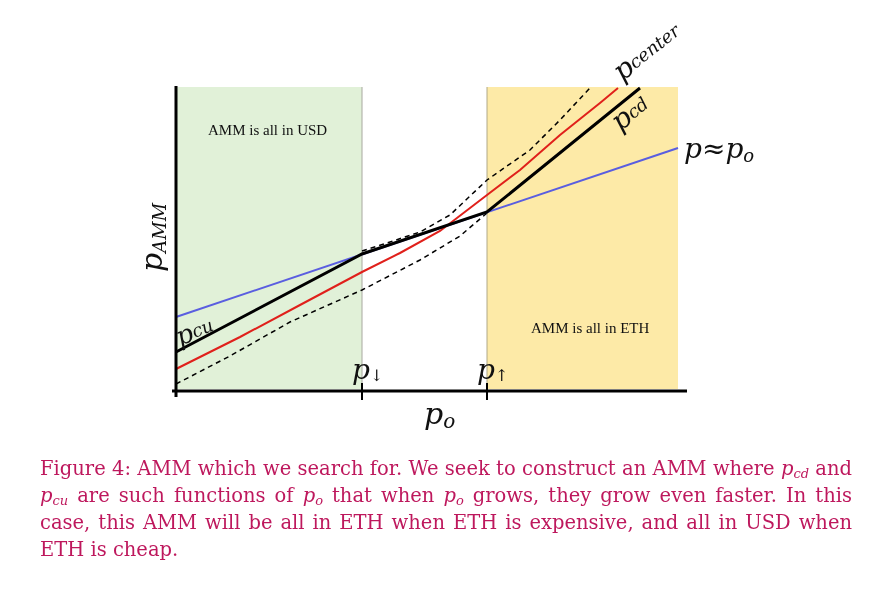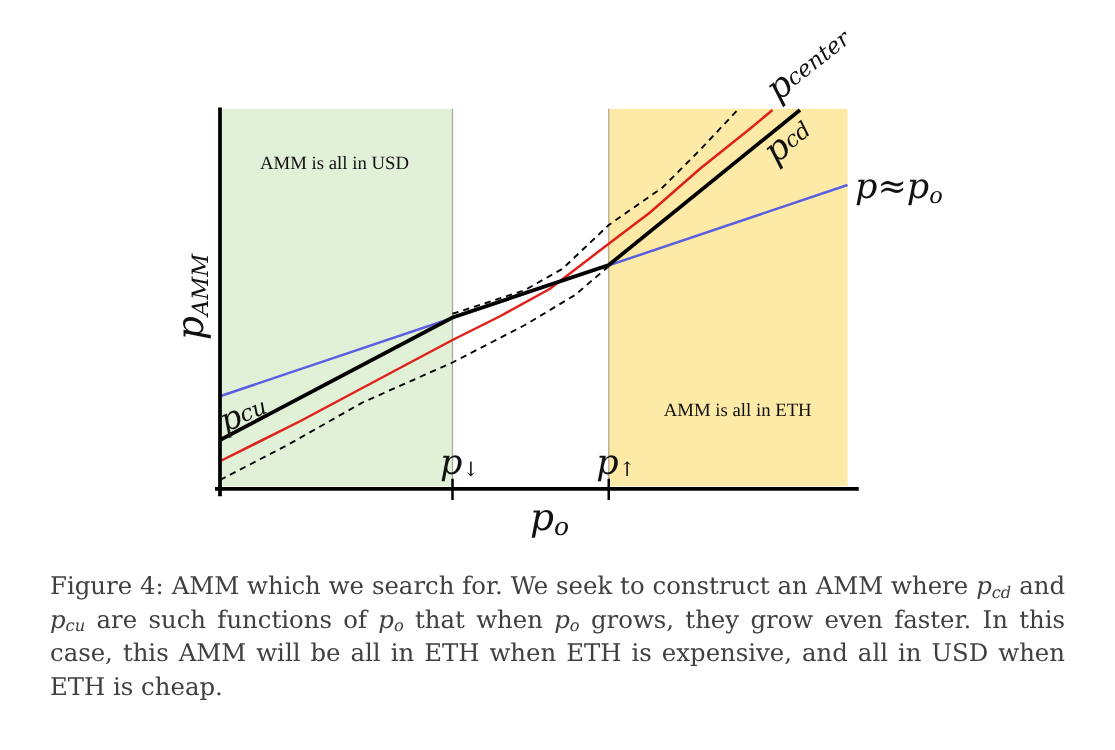--- a/index.html
+++ b/index.html
@@ -1,21 +1,21 @@
 <!DOCTYPE html>
 <html><head>
 <meta charset="utf-8">
 <style>
   html, body { margin:0; padding:0; background:#ffffff; }
   body { width:892px; height:600px; position:relative; overflow:hidden; }
   #figure { position:absolute; left:0; top:0; width:892px; height:600px; }
   .caption {
     position:absolute; left:40px; top:455px; width:812px;
     font-family: "DejaVu Serif", "Liberation Serif", serif;
-    font-size:19.5px; line-height:27px; color:#404040;
+    font-size:19.5px; line-height:27px; color:#be185d;
     text-align:justify;
   }
   .caption i { font-style:italic; }
   .caption sub { font-size:13px; font-style:italic; vertical-align:-3px; line-height:0; }
   .region-label { font-family:"Liberation Serif", serif; font-size:15px; fill:#111; }
   .math { font-family:"DejaVu Serif", "Liberation Serif", serif; font-style:italic; fill:#111; }
 </style>
 </head>
 <body>
 

